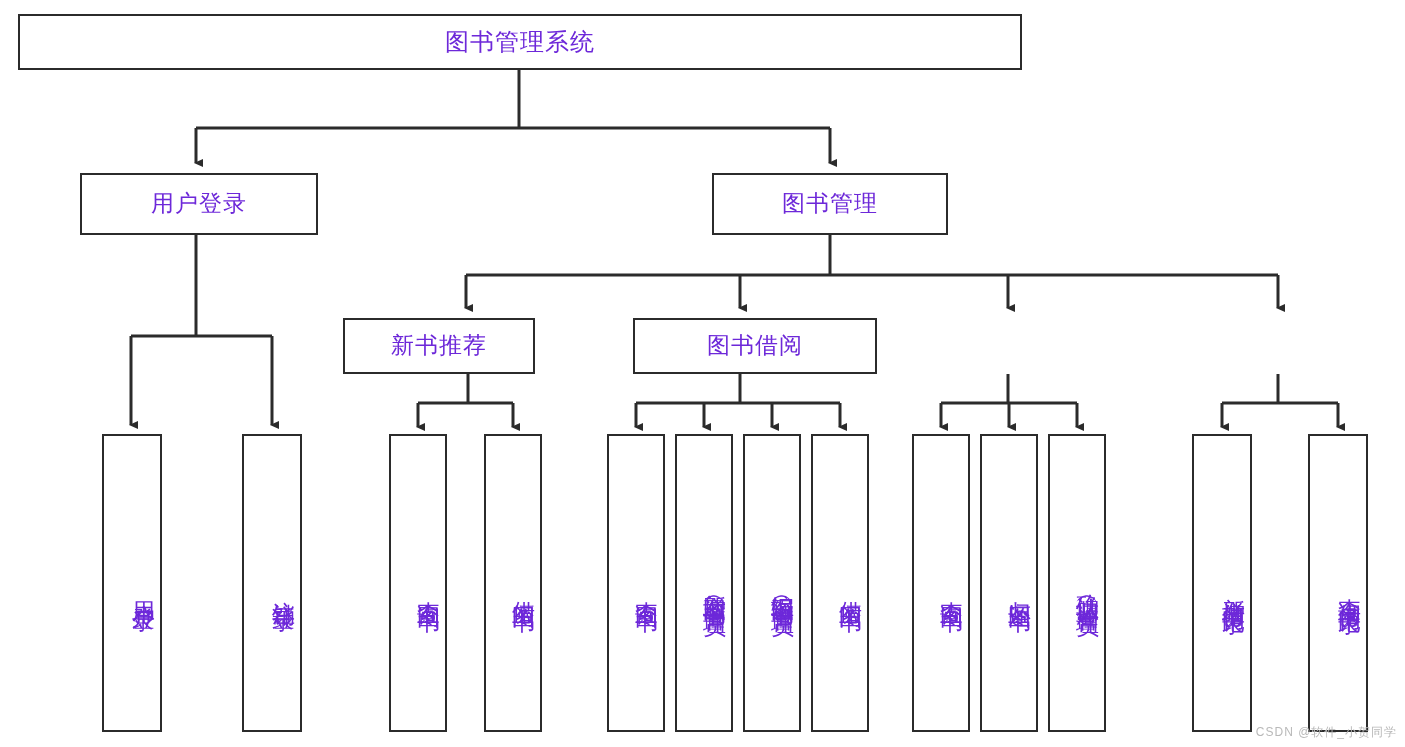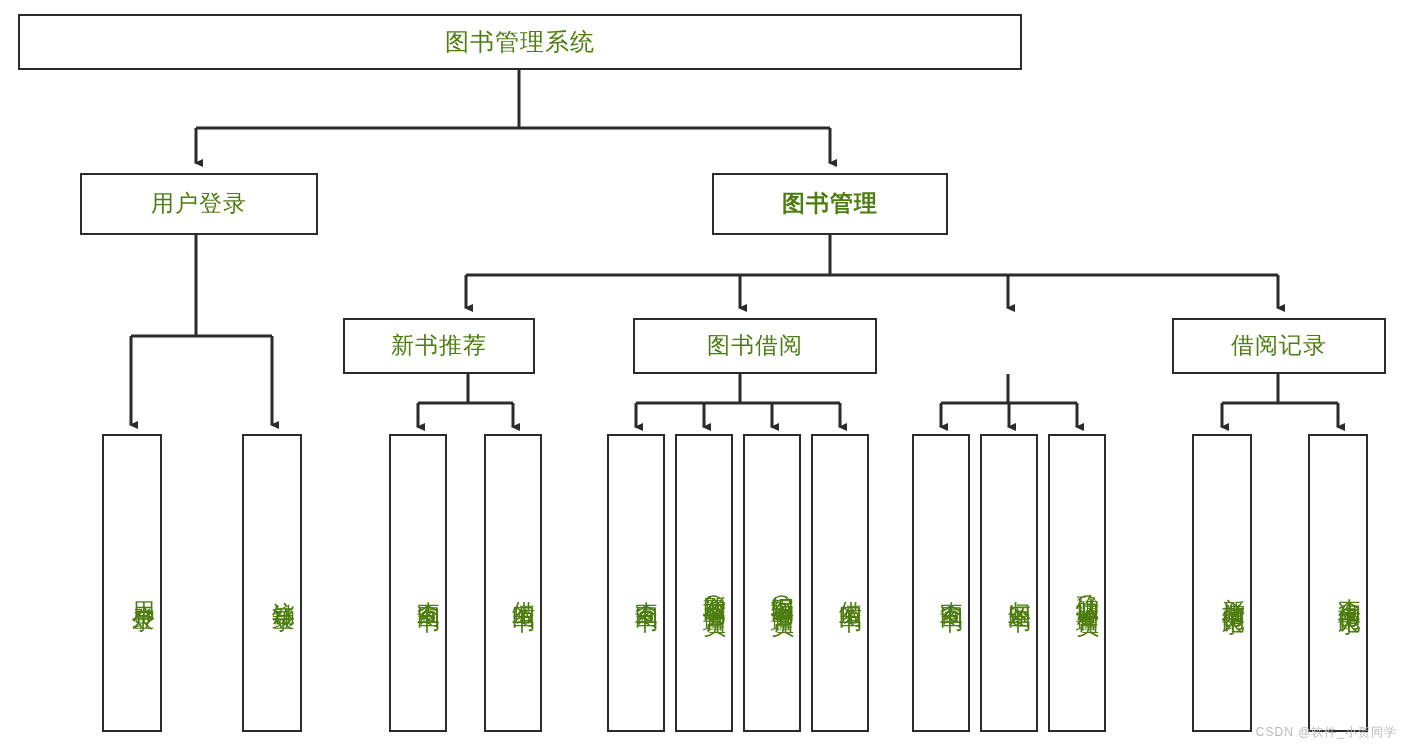--- a/index.html
+++ b/index.html
@@ -26,21 +26,21 @@
     pointer-events: none;
   }
   .node {
     position: absolute;
     box-sizing: border-box;
     border: 2px solid #2b2b2b;
     background: #ffffff;
     display: flex;
     align-items: center;
     justify-content: center;
-    color: #4d7c0f;
+    color: #6d28d9;
     text-align: right;
   }
   .node.horiz {
     font-size: 23px;
     letter-spacing: 1px;
     line-height: 1.2;
   }
   .node.vert {
     writing-mode: vertical-rl;
     text-orientation: upright;
@@ -117,25 +117,24 @@
       <path d="M 1278 374 L 1278 403"></path>
       <path d="M 1222 403 L 1338 403"></path>
       <path d="M 1222 403 L 1222 427" marker-end="url(#arrow)"></path>
       <path d="M 1338 403 L 1338 427" marker-end="url(#arrow)"></path>
     </g>
   </svg>
 
   <div class="node horiz root" style="left:18px; top:14px; width:1004px; height:56px;">图书管理系统</div>
 
   <div class="node horiz" style="left:80px; top:173px; width:238px; height:62px;">用户登录</div>
-  <div class="node horiz" style="left:712px; top:173px; width:236px; height:62px;font-weight:bold;">图书管理</div>
+  <div class="node horiz" style="left:712px; top:173px; width:236px; height:62px;">图书管理</div>
 
   <div class="node horiz" style="left:343px; top:318px; width:192px; height:56px;font-family:Liberation Serif, serif;">新书推荐</div>
   <div class="node horiz" style="left:633px; top:318px; width:244px; height:56px;">图书借阅</div>
-  <div class="node horiz" style="left:1172px; top:318px; width:214px; height:56px;">借阅记录</div>
 
   <div class="node vert" style="left:102px; top:434px; width:60px; height:298px;">用户登录</div>
   <div class="node vert" style="left:242px; top:434px; width:60px; height:298px;">注销登录</div>
 
   <div class="node vert" style="left:389px; top:434px; width:58px; height:298px;">查询图书</div>
   <div class="node vert" style="left:484px; top:434px; width:58px; height:298px;">借阅图书</div>
 
   <div class="node vert" style="left:607px; top:434px; width:58px; height:298px;">查询图书</div>
   <div class="node vert" style="left:675px; top:434px; width:58px; height:298px;">新增图书（管理员）</div>
   <div class="node vert" style="left:743px; top:434px; width:58px; height:298px;">编辑图书（管理员）</div>

